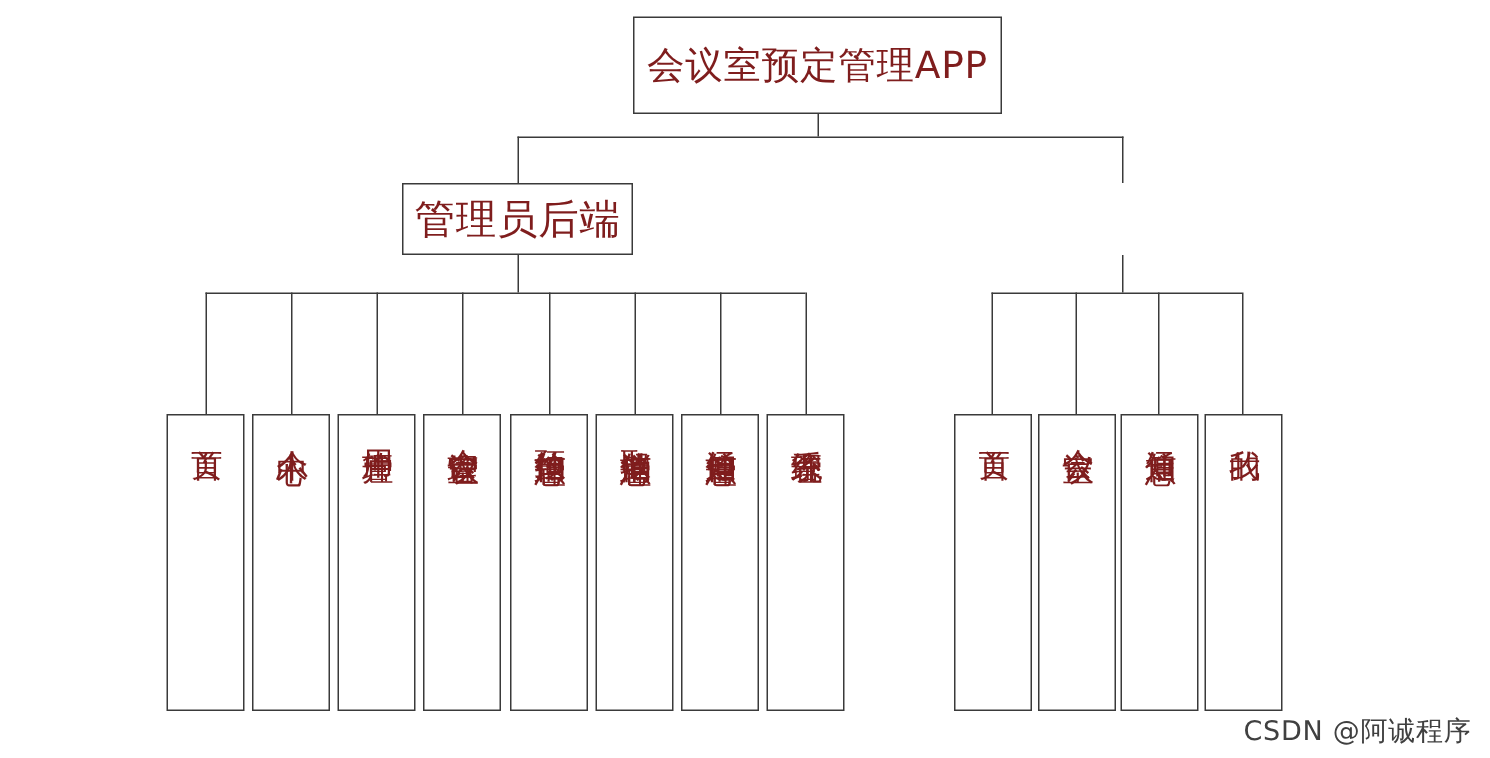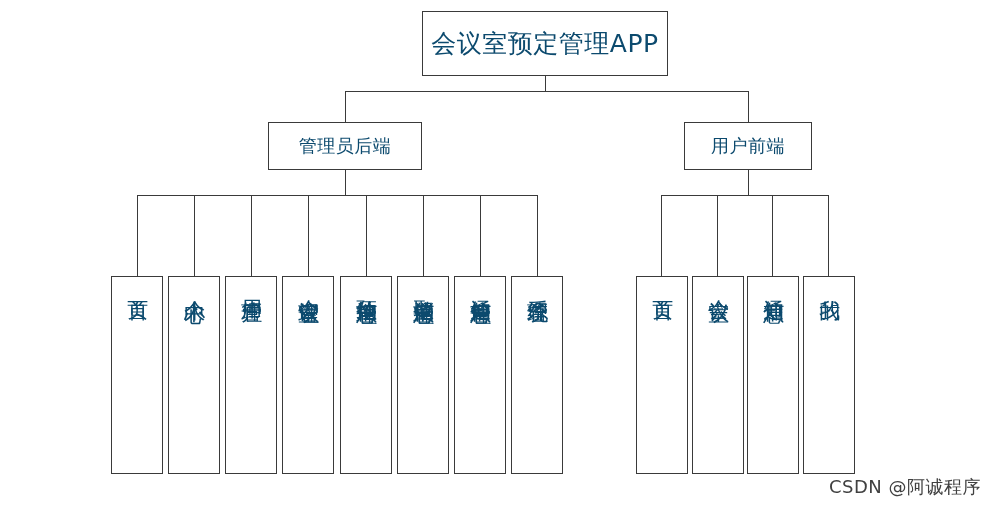--- a/index.html
+++ b/index.html
@@ -18,40 +18,40 @@
   .node {
     position: absolute;
     box-sizing: border-box;
     border: 1px solid #3a3a3a;
     background: #ffffff;
     display: flex;
     align-items: center;
     justify-content: center;
   }
   .node-label {
-    color: #0c4a6e;
+    color: #7f1d1d;
     line-height: 1.0;
     white-space: pre;
     text-align: left;
   }
   .node-root {
     left: 422px;
     top: 11px;
     width: 246px;
     height: 65px;
   }
   .node-root .node-label {
     font-size: 25px;
     letter-spacing: 0.5px;
   }
   .node-branch {
     height: 48px;
   }
   .node-branch .node-label {
-    font-size: 18px;
+    font-size: 27px;
     letter-spacing: 0.5px;
   }
   .node-branch-admin {
     left: 268px;
     top: 122px;
     width: 154px;
   }
   .node-branch-user {
     left: 684px;
     top: 122px;
@@ -101,23 +101,20 @@
   </div>
 
   <div class="conn conn-v" style="left:545px; top:76px; height:15px;"></div>
   <div class="conn conn-h" style="left:345px; top:91px; width:404px;"></div>
   <div class="conn conn-v" style="left:345px; top:91px; height:31px;"></div>
   <div class="conn conn-v" style="left:748px; top:91px; height:31px;"></div>
 
   <div class="node node-branch node-branch-admin">
     <span class="node-label">管理员后端</span>
   </div>
-  <div class="node node-branch node-branch-user">
-    <span class="node-label">用户前端</span>
-  </div>
 
   <div class="conn conn-v" style="left:345px; top:170px; height:25px;"></div>
   <div class="conn conn-h" style="left:137px; top:195px; width:400px;"></div>
   <div class="conn conn-v" style="left:137px; top:195px; height:81px;"></div>
   <div class="conn conn-v" style="left:194px; top:195px; height:81px;"></div>
   <div class="conn conn-v" style="left:251px; top:195px; height:81px;"></div>
   <div class="conn conn-v" style="left:308px; top:195px; height:81px;"></div>
   <div class="conn conn-v" style="left:366px; top:195px; height:81px;"></div>
   <div class="conn conn-v" style="left:423px; top:195px; height:81px;"></div>
   <div class="conn conn-v" style="left:480px; top:195px; height:81px;"></div>

